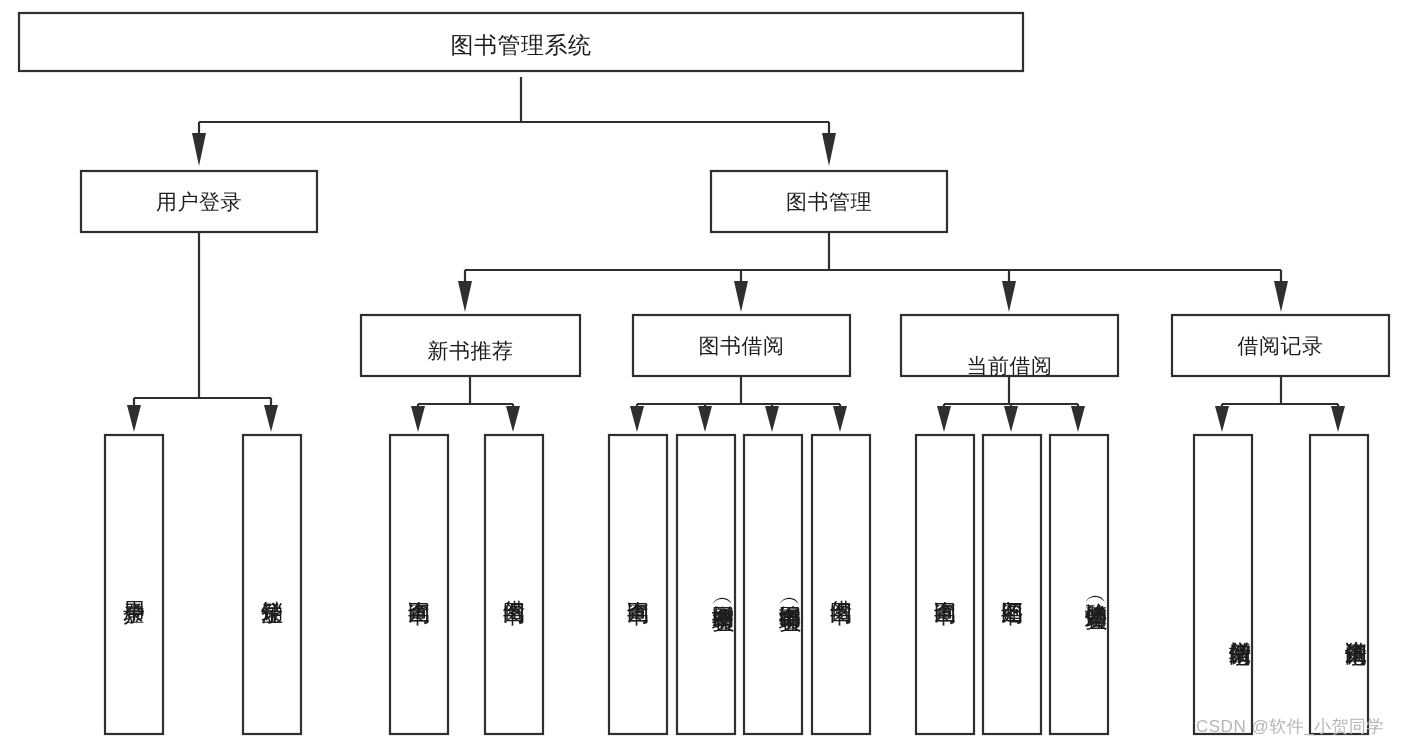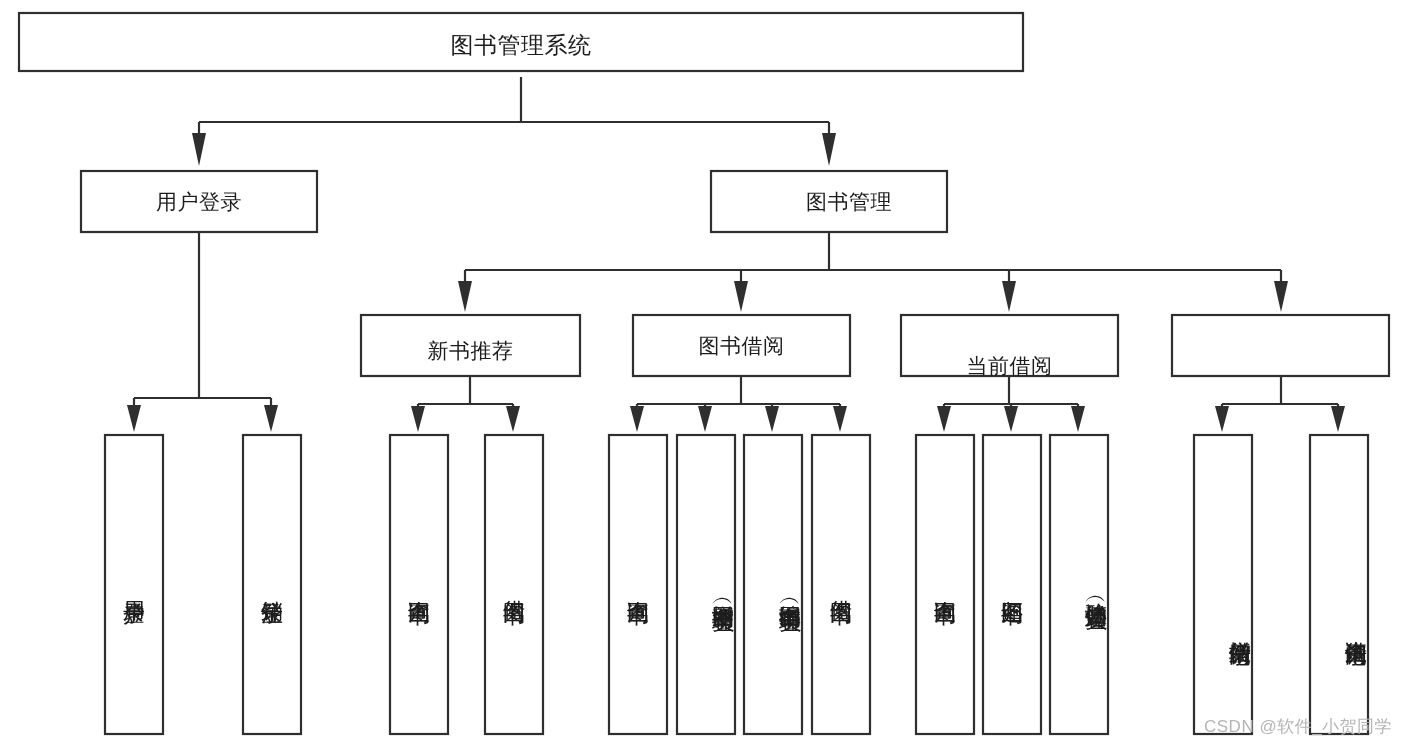--- a/index.html
+++ b/index.html
@@ -185,39 +185,40 @@
     <rect class="node-rect" x="983" y="435" width="58" height="299"></rect>
     <rect class="node-rect" x="1050" y="435" width="58" height="299"></rect>
 
     <rect class="node-rect" x="1194" y="435" width="58" height="299"></rect>
     <rect class="node-rect" x="1310" y="435" width="58" height="299"></rect>
   </svg>
 
   <div class="node-label-h" style="left:19px; top:13px; width:1004px; height:66px; font-size:23px;">图书管理系统</div>
 
   <div class="node-label-h" style="left:81px; top:171px; width:236px; height:61px;">用户登录</div>
-  <div class="node-label-h" style="left:711px; top:171px; width:236px; height:61px;margin-left:20px;">图书管理</div>
+  <div class="node-label-h" style="left:711px; top:171px; width:236px; height:61px;">图书管理</div>
 
   <div class="node-label-h" style="left:361px; top:315px; width:219px; height:71px;">新书推荐</div>
   <div class="node-label-h" style="left:633px; top:315px; width:217px; height:61px;">图书借阅</div>
   <div class="node-label-h" style="left:901px; top:315px; width:217px; height:61px;margin-top:20px;">当前借阅</div>
+  <div class="node-label-h" style="left:1172px; top:315px; width:217px; height:61px;">借阅记录</div>
 
   <div class="node-label-v" style="left:105px; top:435px; width:58px; height:299px;">用户登录</div>
   <div class="node-label-v" style="left:243px; top:435px; width:58px; height:299px;">注销登录</div>
 
   <div class="node-label-v" style="left:390px; top:435px; width:58px; height:299px;">查询图书</div>
   <div class="node-label-v" style="left:485px; top:435px; width:58px; height:299px;">借阅图书</div>
 
   <div class="node-label-v" style="left:609px; top:435px; width:58px; height:299px;">查询图书</div>
   <div class="node-label-v" style="left:677px; top:435px; width:58px; height:299px; align-items:flex-start; padding-top:14px; box-sizing:border-box;">新增图书（管理员）</div>
   <div class="node-label-v" style="left:744px; top:435px; width:58px; height:299px; align-items:flex-start; padding-top:14px; box-sizing:border-box;">编辑图书（管理员）</div>
   <div class="node-label-v" style="left:812px; top:435px; width:58px; height:299px;">借阅图书</div>
 
   <div class="node-label-v" style="left:916px; top:435px; width:58px; height:299px;">查询图书</div>
   <div class="node-label-v" style="left:983px; top:435px; width:58px; height:299px;">归还图书</div>
   <div class="node-label-v" style="left:1050px; top:435px; width:58px; height:299px; align-items:flex-start; padding-top:10px; box-sizing:border-box;">确认归还（管理员）</div>
 
   <div class="node-label-v" style="left:1194px; top:435px; width:58px; height:299px; align-items:flex-start; padding-top:82px; box-sizing:border-box;">新增借阅记录</div>
   <div class="node-label-v" style="left:1310px; top:435px; width:58px; height:299px; align-items:flex-start; padding-top:82px; box-sizing:border-box;">查询借阅记录</div>
 
-  <div class="watermark" style="left:1196px; top:715px;padding-left:8px;">CSDN @软件_小贺同学</div>
+  <div class="watermark" style="left:1196px; top:715px;">CSDN @软件_小贺同学</div>
 
 </div>
 
 </body></html>

